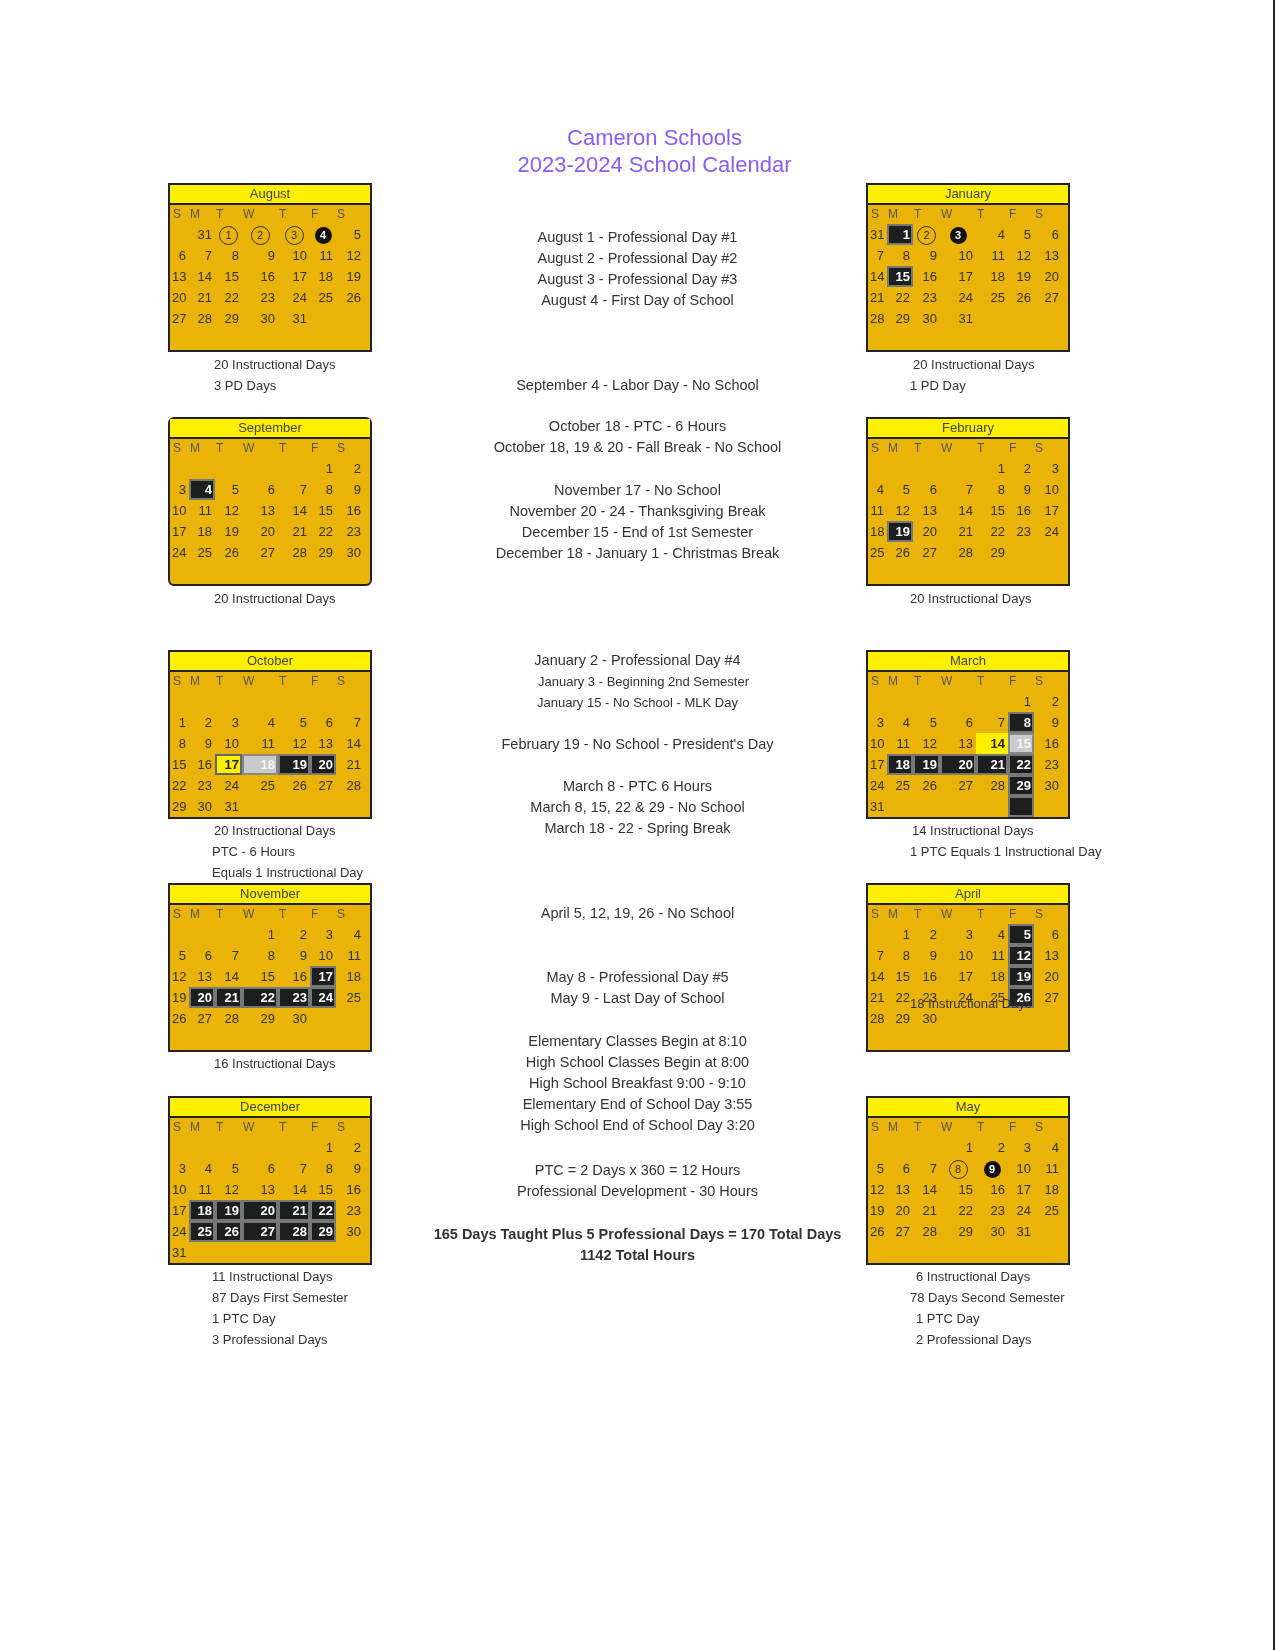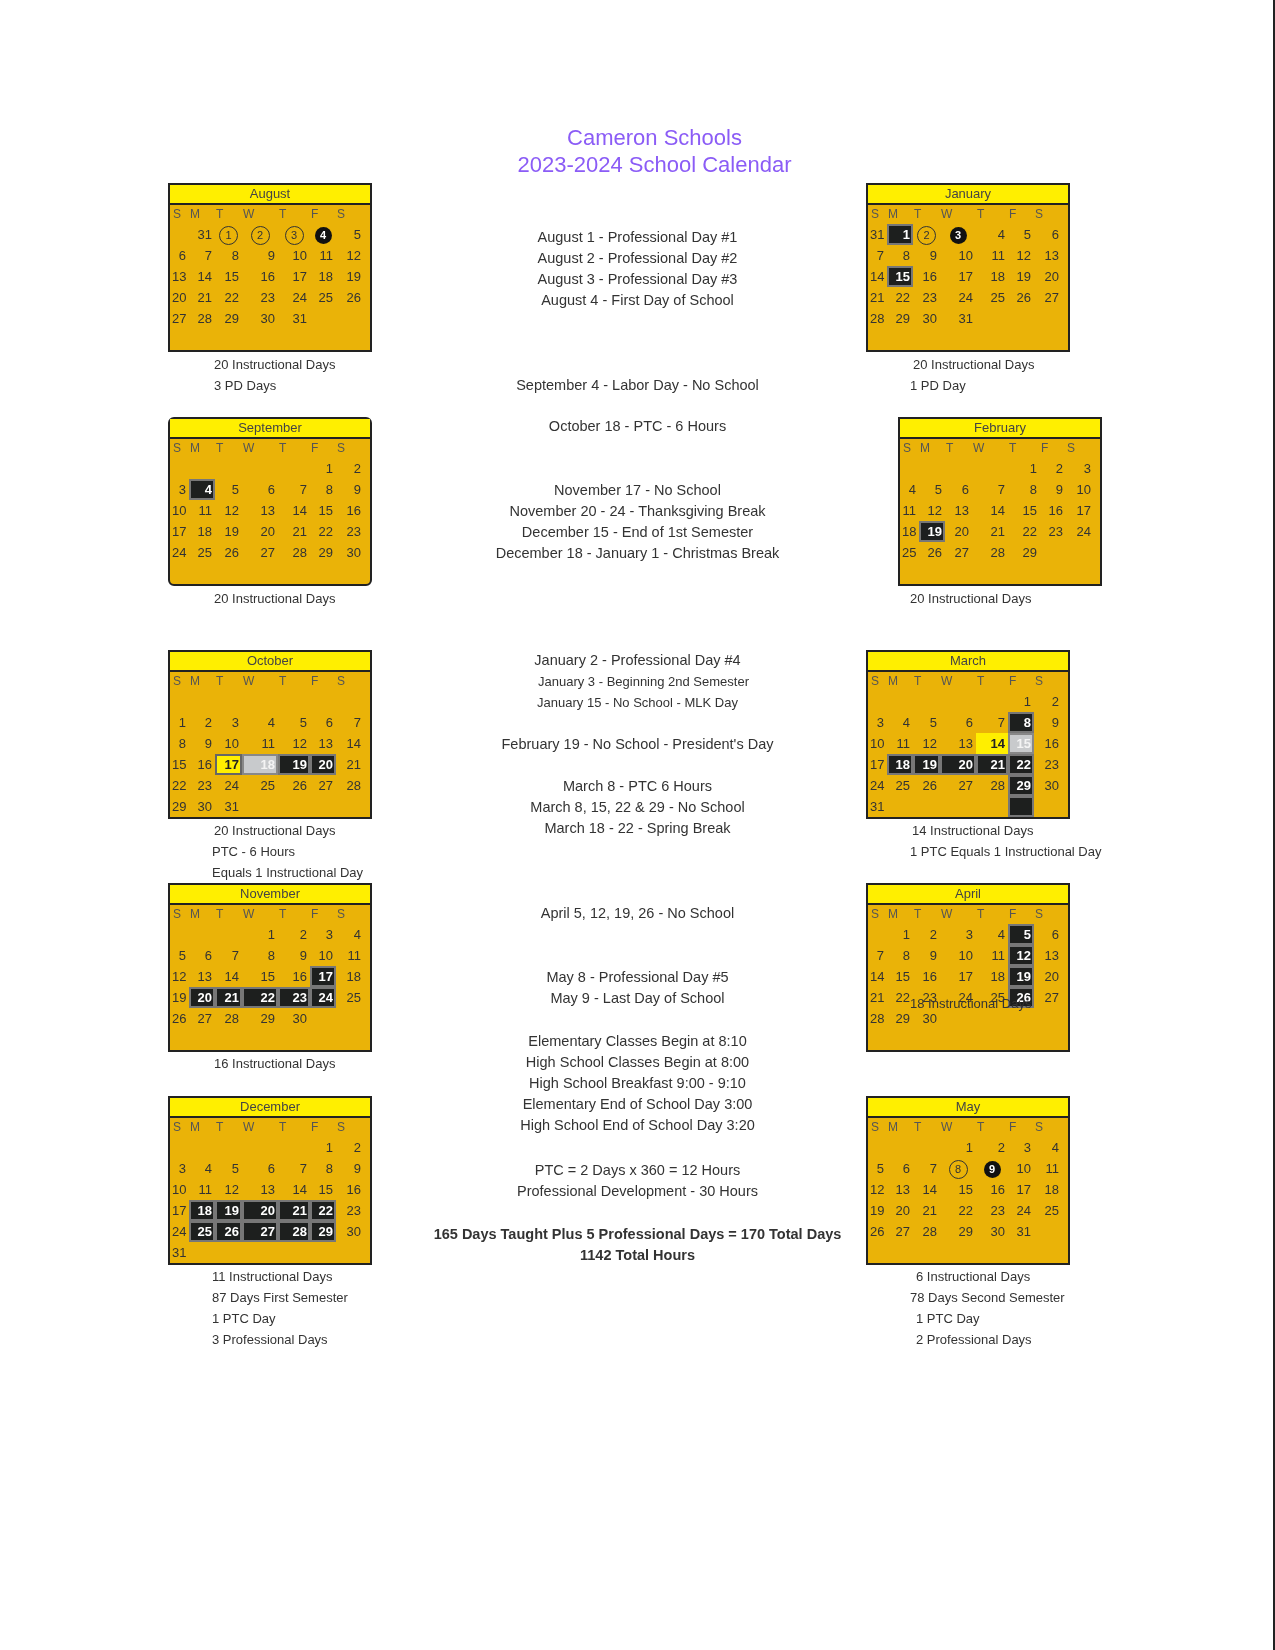--- a/index.html
+++ b/index.html
@@ -389,21 +389,21 @@
       <div class="day empty"></div>
       <div class="day empty"></div>
       <div class="day empty"></div>
     </div>
 </div>
 <div class="note" style="left:870px; top:354px;">
   <div style="padding-left:3px;">20 Instructional Days</div>
   <div>1 PD Day</div>
 </div>
 
-<div class="cal" style="left:866px; top:417px;margin-left:32px;">
+<div class="cal" style="left:866px; top:417px;">
   <div class="cal-head">February</div>
   <div class="cal-grid">
       <div class="dow">S</div>
       <div class="dow">M</div>
       <div class="dow">T</div>
       <div class="dow">W</div>
       <div class="dow">T</div>
       <div class="dow">F</div>
       <div class="dow">S</div>
       <div class="day empty"></div>
@@ -636,20 +636,21 @@
   <div>August 1 - Professional Day #1</div>
   <div>August 2 - Professional Day #2</div>
   <div>August 3 - Professional Day #3</div>
   <div>August 4 - First Day of School</div>
 </div>
 <div class="events" style="top:375px;">
   <div>September 4 - Labor Day - No School</div>
 </div>
 <div class="events" style="top:416px;">
   <div>October 18 - PTC - 6 Hours</div>
+  <div>October 18, 19 &amp; 20 - Fall Break - No School</div>
 </div>
 <div class="events" style="top:480px;">
   <div>November 17 - No School</div>
   <div>November 20 - 24 - Thanksgiving Break</div>
   <div>December 15 - End of 1st Semester</div>
   <div>December 18 - January 1 - Christmas Break</div>
 </div>
 <div class="events" style="top:650px;">
   <div>January 2 - Professional Day #4</div>
   <div class="ev-small" style="padding-left:12px;">January 3 - Beginning 2nd Semester</div>
@@ -667,21 +668,21 @@
   <div>April 5, 12, 19, 26  - No School</div>
 </div>
 <div class="events" style="top:967px;">
   <div>May 8 - Professional Day #5</div>
   <div>May 9 - Last Day of School</div>
 </div>
 <div class="events" style="top:1031px;">
   <div>Elementary Classes Begin at 8:10</div>
   <div>High School Classes Begin at 8:00</div>
   <div>High School Breakfast 9:00 - 9:10</div>
-  <div>Elementary End of School Day 3:00</div>
+  <div>Elementary End of School Day 3:55</div>
   <div>High School End of School Day 3:20</div>
 </div>
 <div class="events" style="top:1160px;">
   <div>PTC = 2 Days x 360 = 12 Hours</div>
   <div>Professional Development - 30 Hours</div>
 </div>
 <div class="events ev-bold" style="top:1224px;">
   <div>165 Days Taught Plus 5 Professional Days = 170 Total Days</div>
   <div>1142 Total Hours</div>
 </div>

